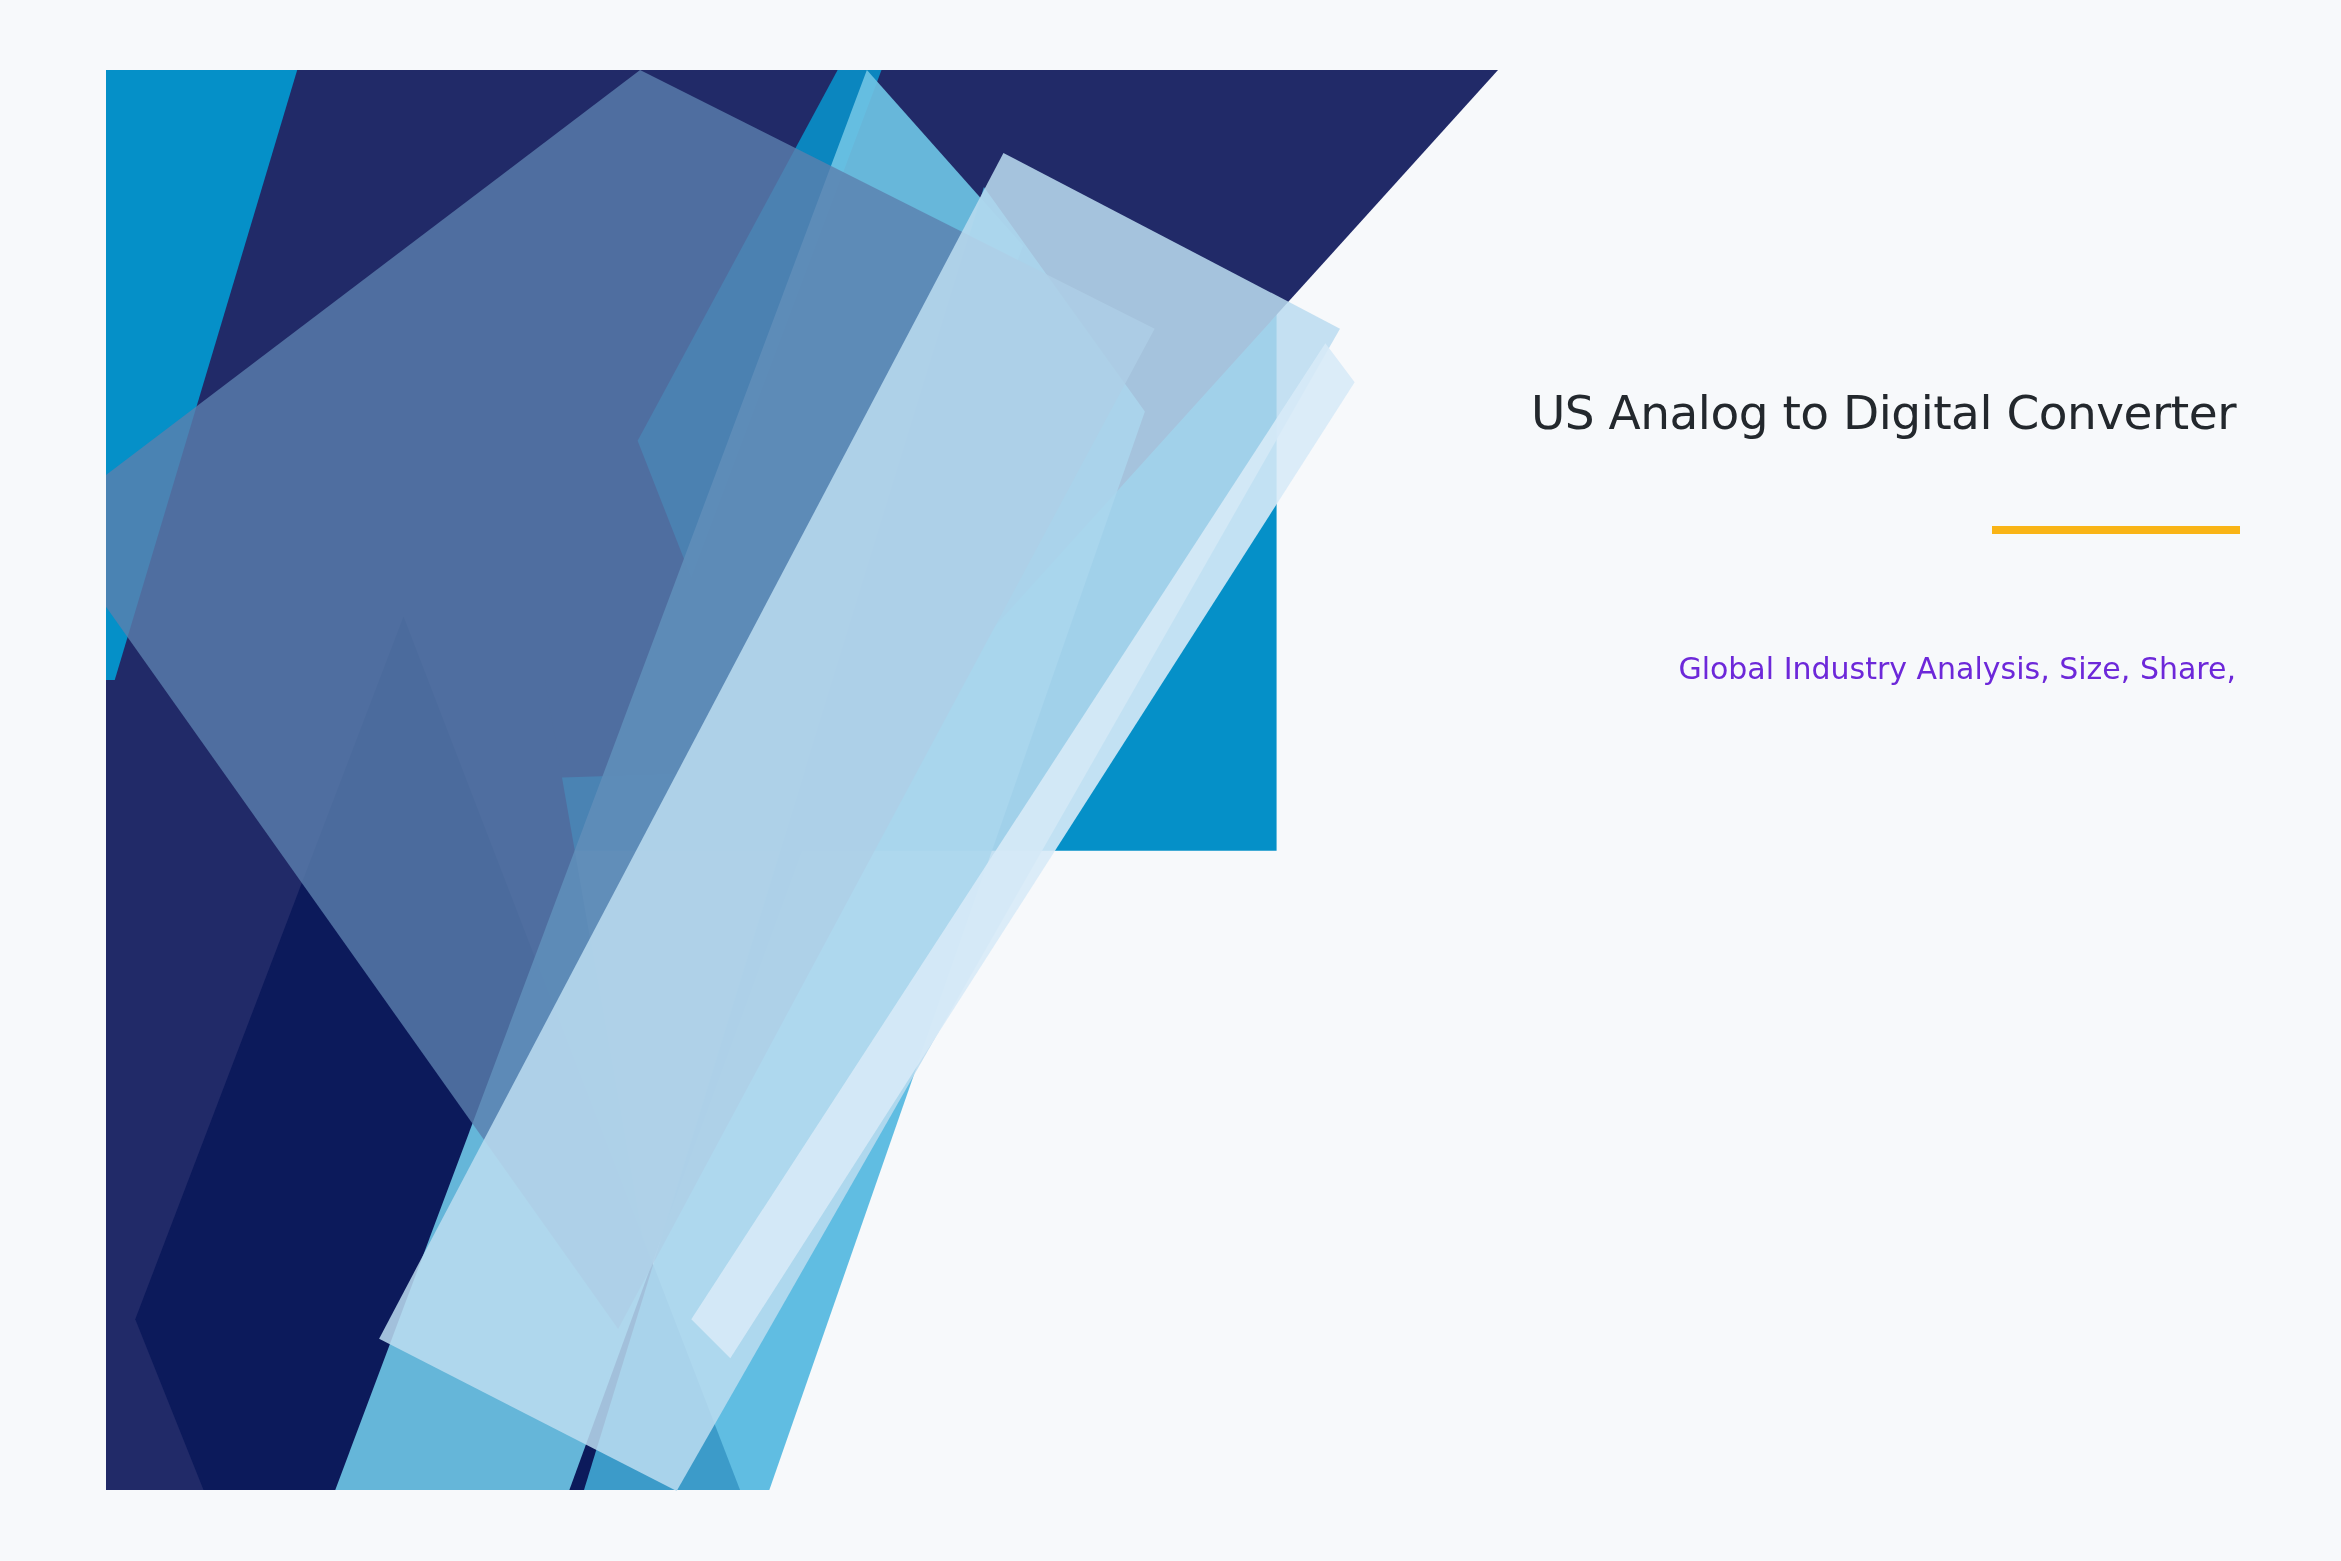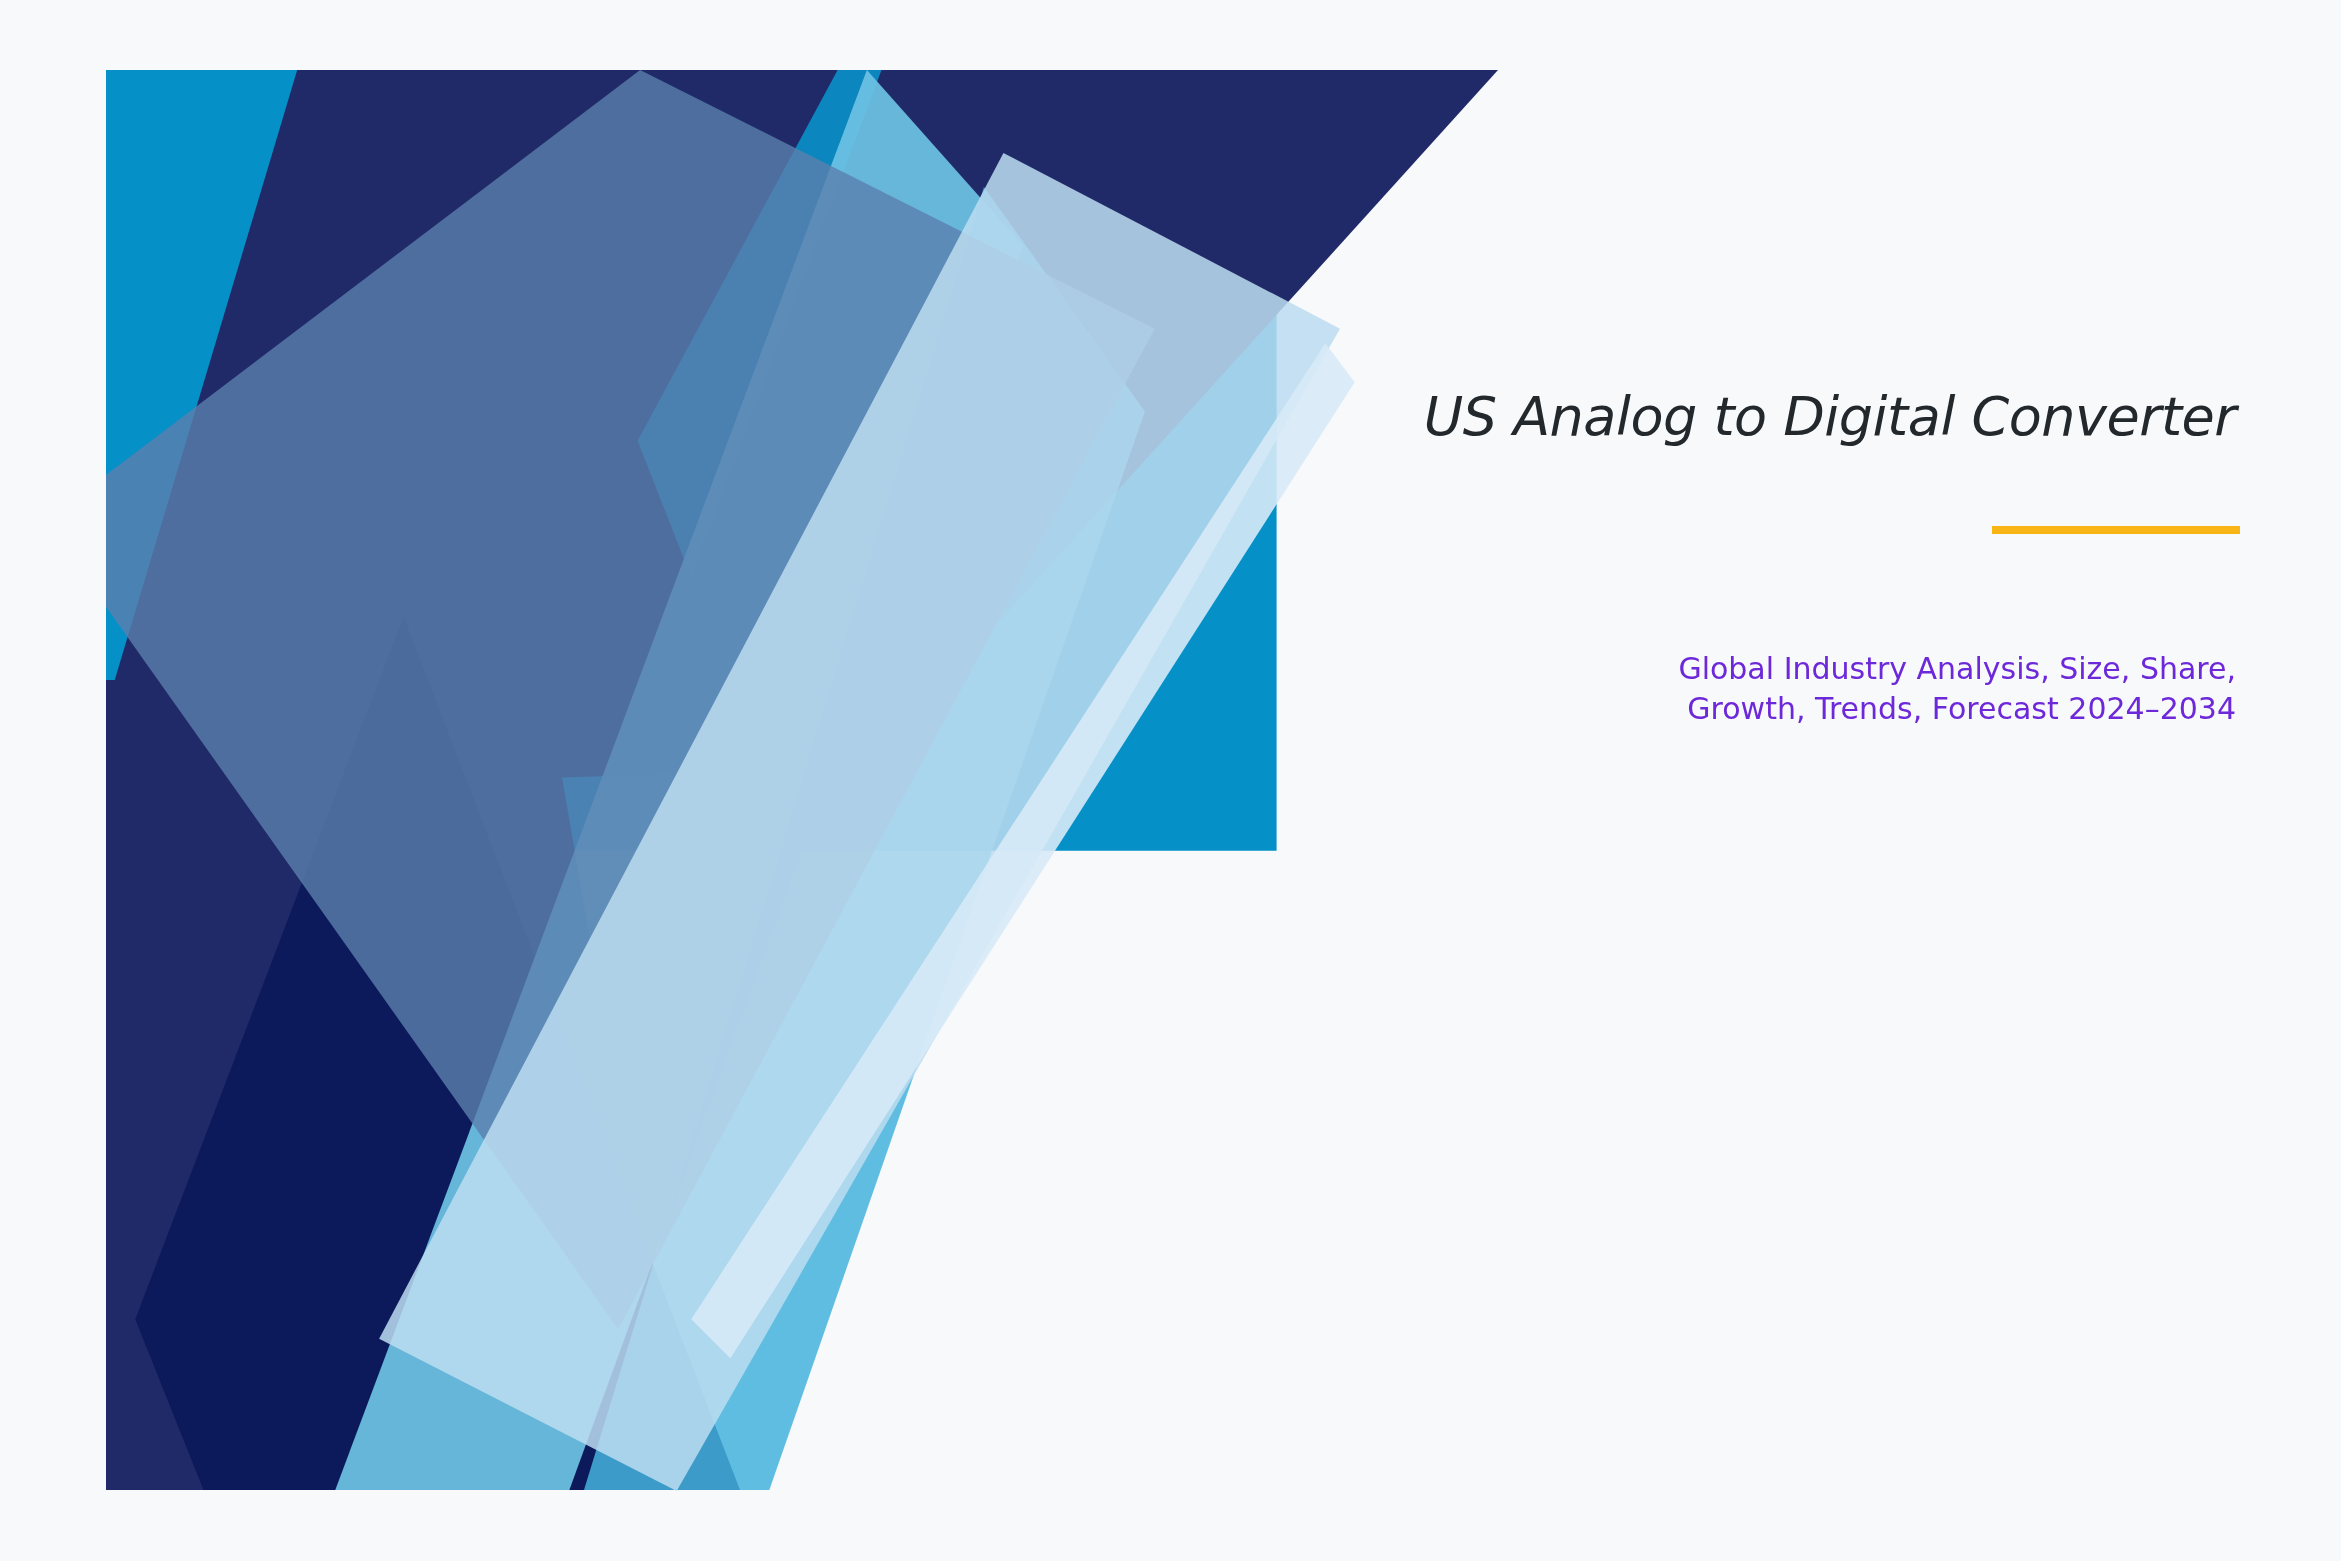--- a/index.html
+++ b/index.html
@@ -34,27 +34,26 @@
     right: 106px;
     top: 385px;
     width: 1269px;
     text-align: right;
     z-index: 5;
   }
   #report-title {
     margin: 0;
     font-family: "DejaVu Sans", sans-serif;
     font-weight: 400;
-    font-size: 54px;
+    font-size: 47px;
     line-height: 1.17;
     letter-spacing: -0.5px;
     color: #23282d;
     position: relative;
     z-index: 3;
-    font-style: italic;
   }
   #accent-underline {
     position: absolute;
     right: 102px;
     top: 526px;
     width: 248px;
     height: 8.3px;
     background: #f9b416;
     z-index: 4;
   }
@@ -107,17 +106,16 @@
   <div id="title-block">
     <h1 id="report-title">
       <span>US Analog to Digital Converter</span><br>
     </h1>
   </div>
 
   <div id="accent-underline"></div>
 
   <p id="report-subtitle">
     <span>Global Industry Analysis, Size, Share,</span><br>
-    <span>Growth, Trends, Forecast 2024–2034</span>
   </p>
 
 </div>
 
 
 </body></html>

